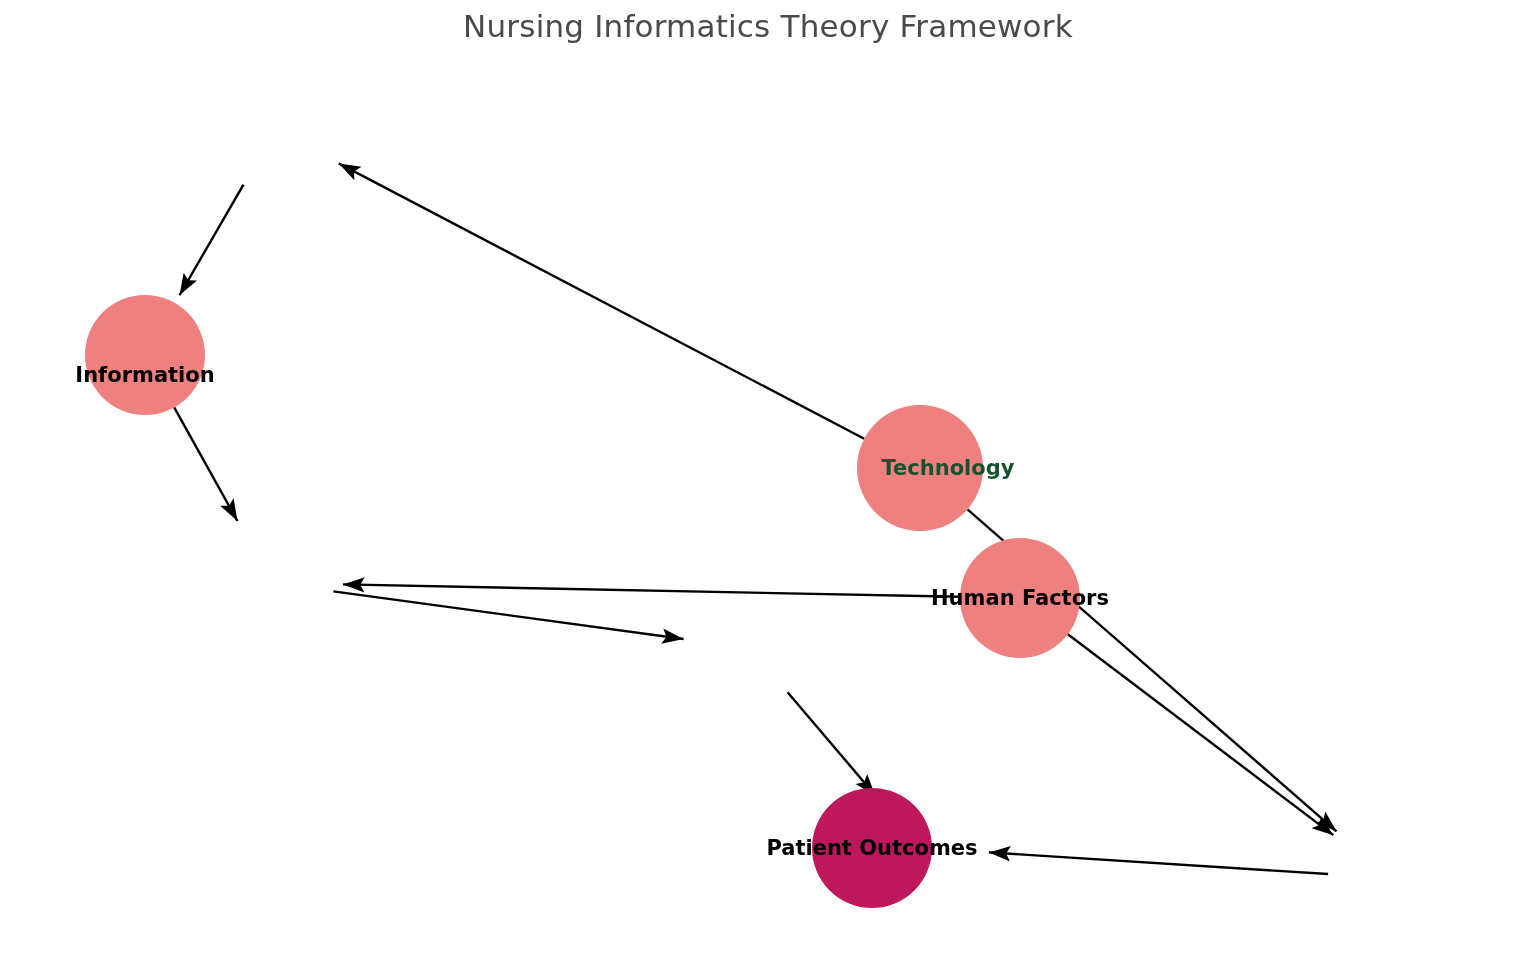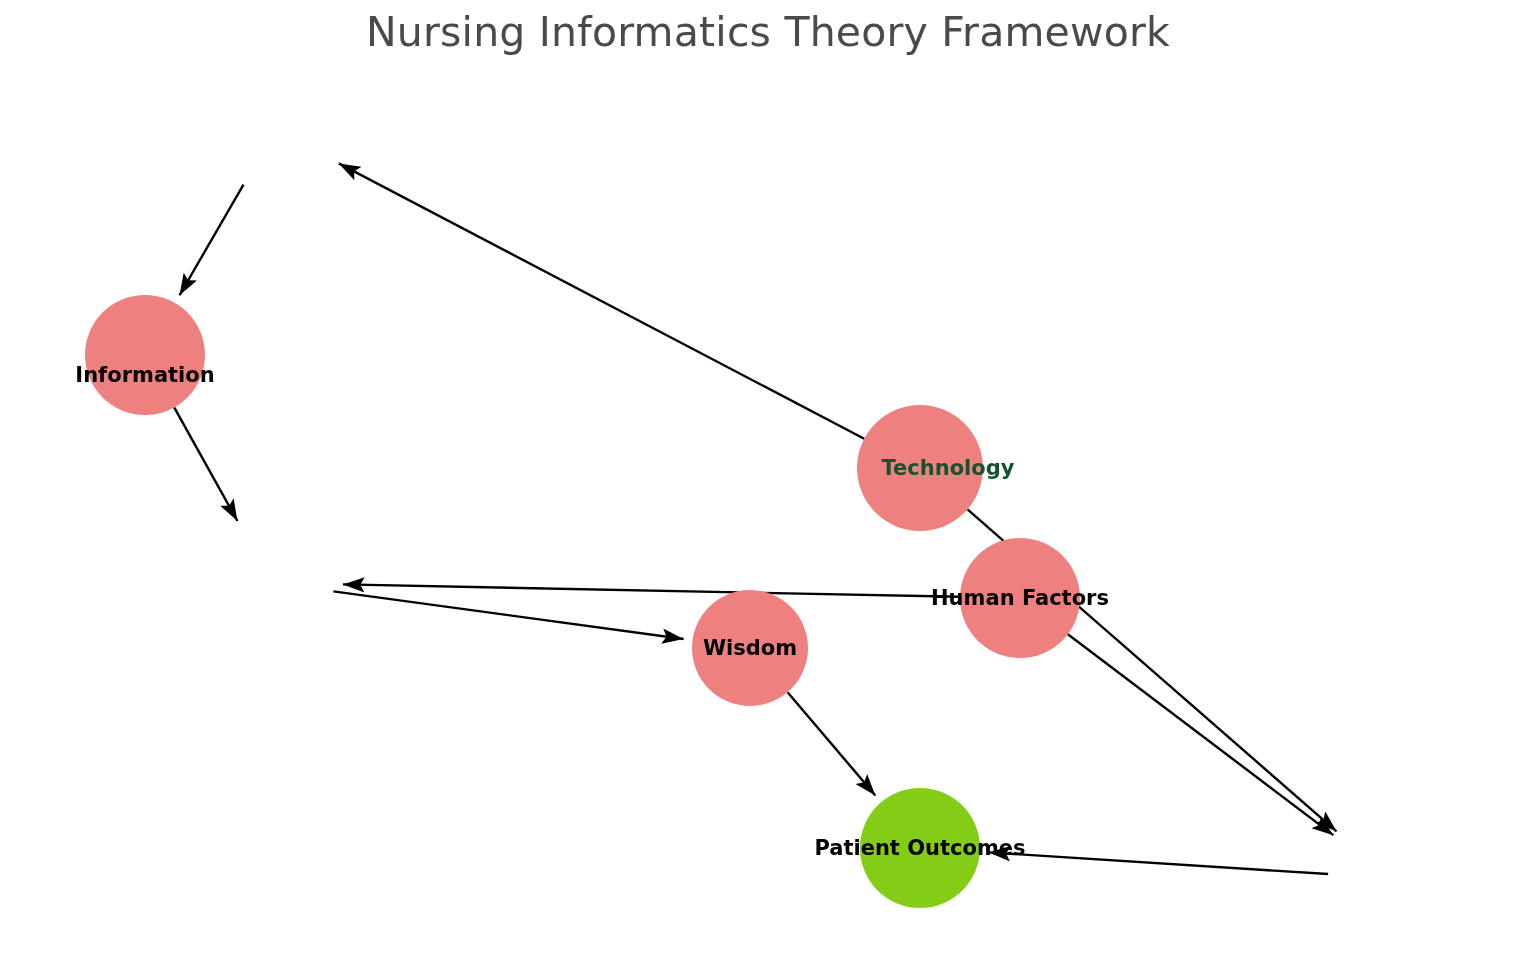--- a/index.html
+++ b/index.html
@@ -17,21 +17,21 @@
     background: #ffffff;
     overflow: hidden;
   }
   #graph-title {
     position: absolute;
     left: 0;
     top: 8px;
     width: 1536px;
     text-align: center;
     font-family: "DejaVu Sans", sans-serif;
-    font-size: 41px;
+    font-size: 31px;
     font-weight: 400;
     color: #4a4a4a;
     letter-spacing: 0.2px;
     white-space: nowrap;
   }
   #edge-layer {
     position: absolute;
     left: 0;
     top: 0;
     width: 1536px;
@@ -89,27 +89,24 @@
         <line x1="960.01" y1="596.80" x2="342.99" y2="584.42" stroke="#000000" stroke-width="2.4" marker-end="url(#arrow-head)"></line>
         <line x1="1067.84" y1="634.21" x2="1333.38" y2="835.16" stroke="#000000" stroke-width="2.4" marker-end="url(#arrow-head)"></line>
         <line x1="1328.13" y1="874.05" x2="988.86" y2="852.40" stroke="#000000" stroke-width="2.4" marker-end="url(#arrow-head)"></line>
       </g>
   </svg>
 
   <div id="node-layer">
       <div class="node" style="left: 85px; top: 295px; width: 120px; height: 120px; background: rgb(239, 128, 128);">
         <span class="node-label" style="color: rgb(0, 0, 0); margin-top: 20px;">Information</span>
       </div>
-      <div class="node" style="left: 692px; top: 590px; width: 116px; height: 116px; background: rgb(239, 128, 128);">
-        <span class="node-label" style="color: rgb(0, 0, 0);">Wisdom</span>
-      </div>
       <div class="node" style="left: 857px; top: 405px; width: 126px; height: 126px; background: rgb(239, 128, 128);">
         <span class="node-label" style="color: #14532d; margin-left: 28px;">Technology</span>
       </div>
       <div class="node" style="left: 960px; top: 538px; width: 120px; height: 120px; background: rgb(239, 128, 128);">
         <span class="node-label" style="color: rgb(0, 0, 0);">Human Factors</span>
       </div>
-      <div class="node" style="left: 860px; top: 788px; width: 120px; height: 120px; background: #84cc16;">
+      <div class="node" style="left: 812px; top: 788px; width: 120px; height: 120px; background: #be185d;">
         <span class="node-label" style="color: rgb(0, 0, 0);">Patient Outcomes</span>
       </div>
     </div>
 
 </div>
 
 </body></html>

